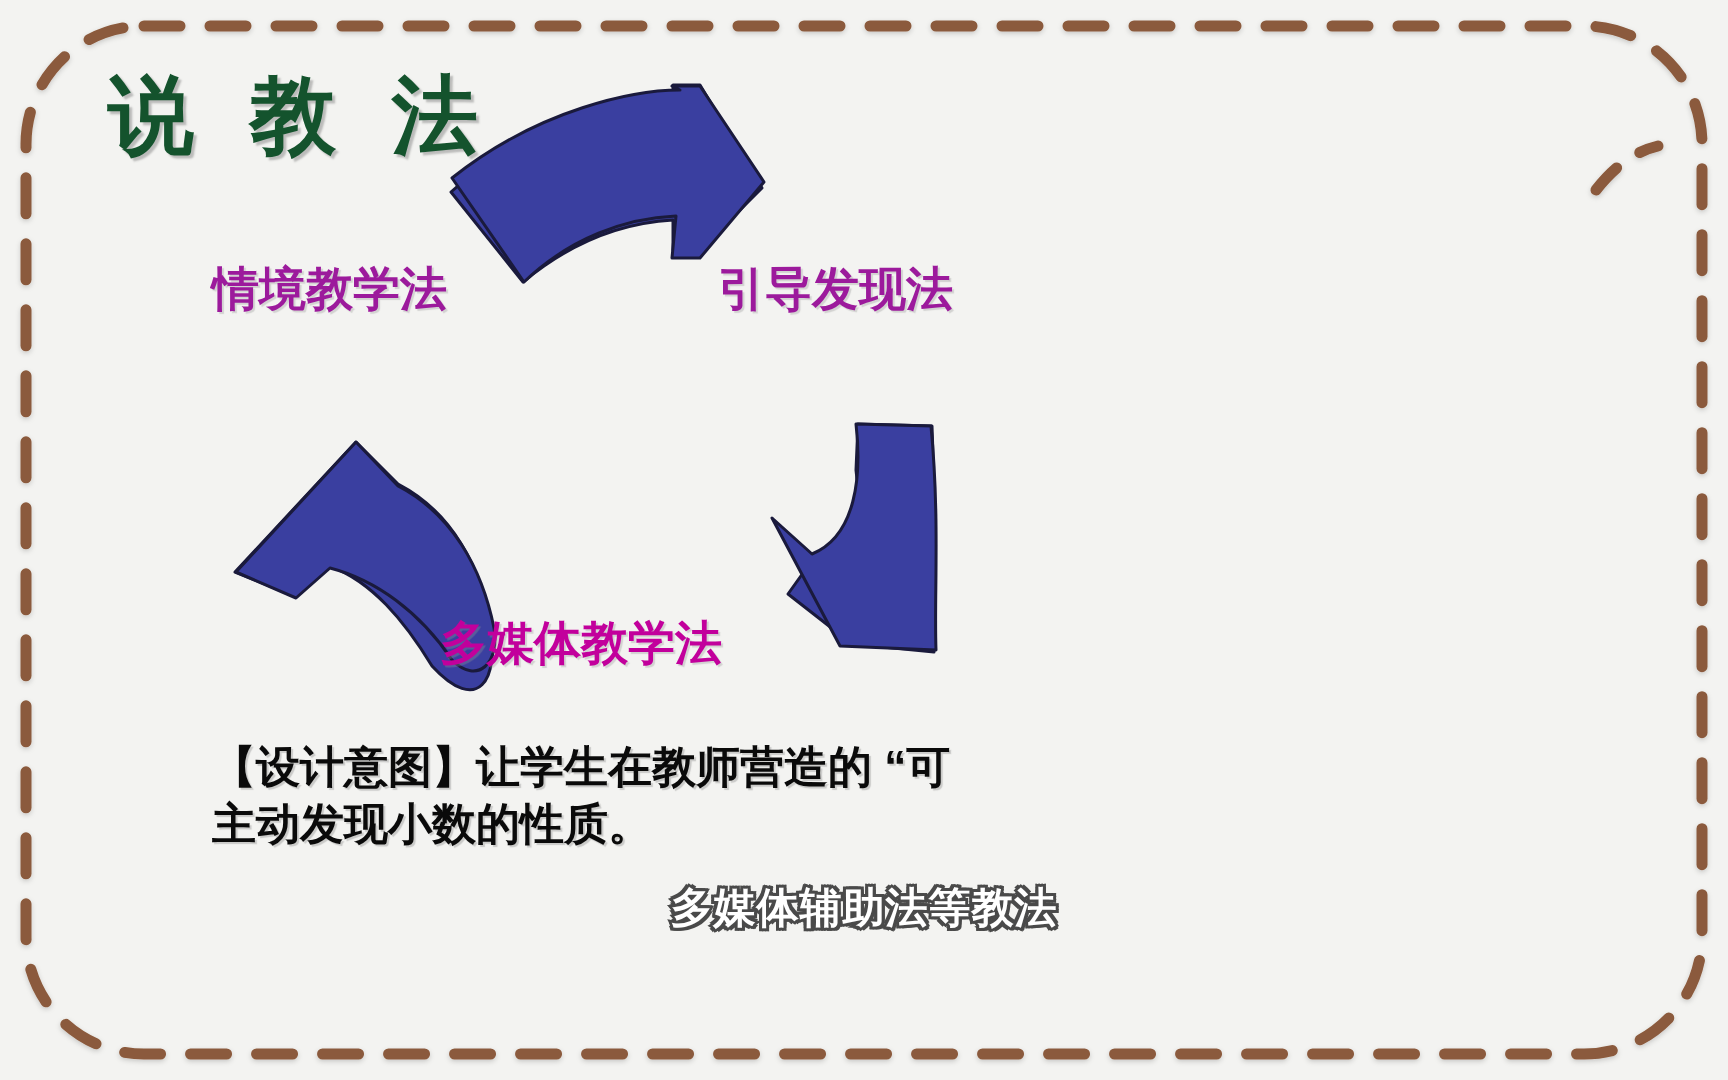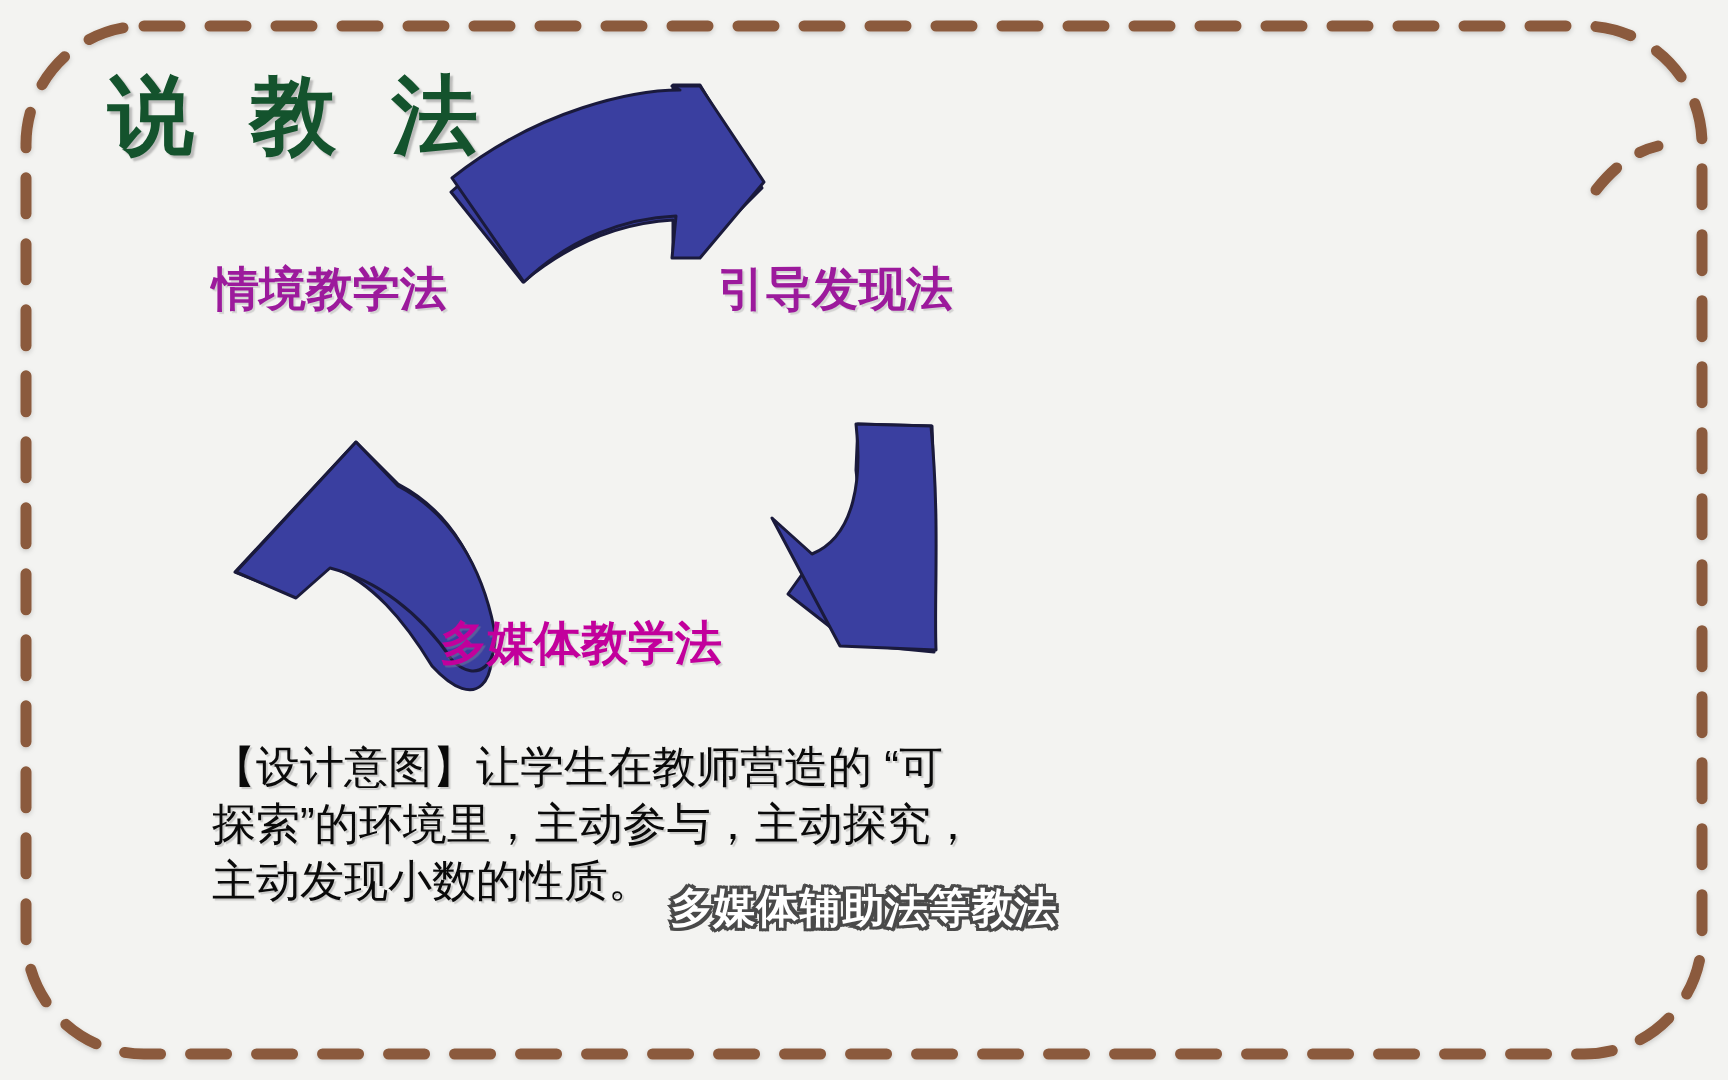--- a/index.html
+++ b/index.html
@@ -60,21 +60,21 @@
     height: 1080px;
   }
 
   
   #design-intent {
     position: absolute;
     left: 212px;
     top: 738px;
     width: 940px;
     font-size: 44px;
-    font-weight: normal;
+    font-weight: bold;
     color: #0a0a0a;
     line-height: 1.30;
     letter-spacing: 0px;
     text-shadow: 2px 2px 1px rgba(140,140,140,0.40);
   }
   #design-intent .di-line { display: block; white-space: nowrap; }
 
   
   #subtitle-overlay {
     position: absolute;
@@ -187,19 +187,18 @@
   </svg>
 
   <div class="cycle-label" id="label-guided" style="color: rgb(156, 26, 156);">引导发现法</div>
 
   <div class="cycle-label" id="label-situational" style="color: rgb(156, 26, 156);">情境教学法</div>
 
   <div class="cycle-label" id="label-multimedia" style="color: rgb(194, 0, 156); font-family: Liberation Serif, serif;">多媒体教学法</div>
 
   <div id="design-intent" style="color: rgb(10, 10, 10);">
     <span class="di-line">【设计意图】让学生在教师营造的 “可</span>
-    <span class="di-line">探索”的环境里，主动参与，主动探究，</span>
     <span class="di-line">主动发现小数的性质。</span>
   </div>
 
   <div id="subtitle-overlay" style="color: rgb(255, 255, 255);">多媒体辅助法等教法</div>
 
 </div>
 
 </body></html>

